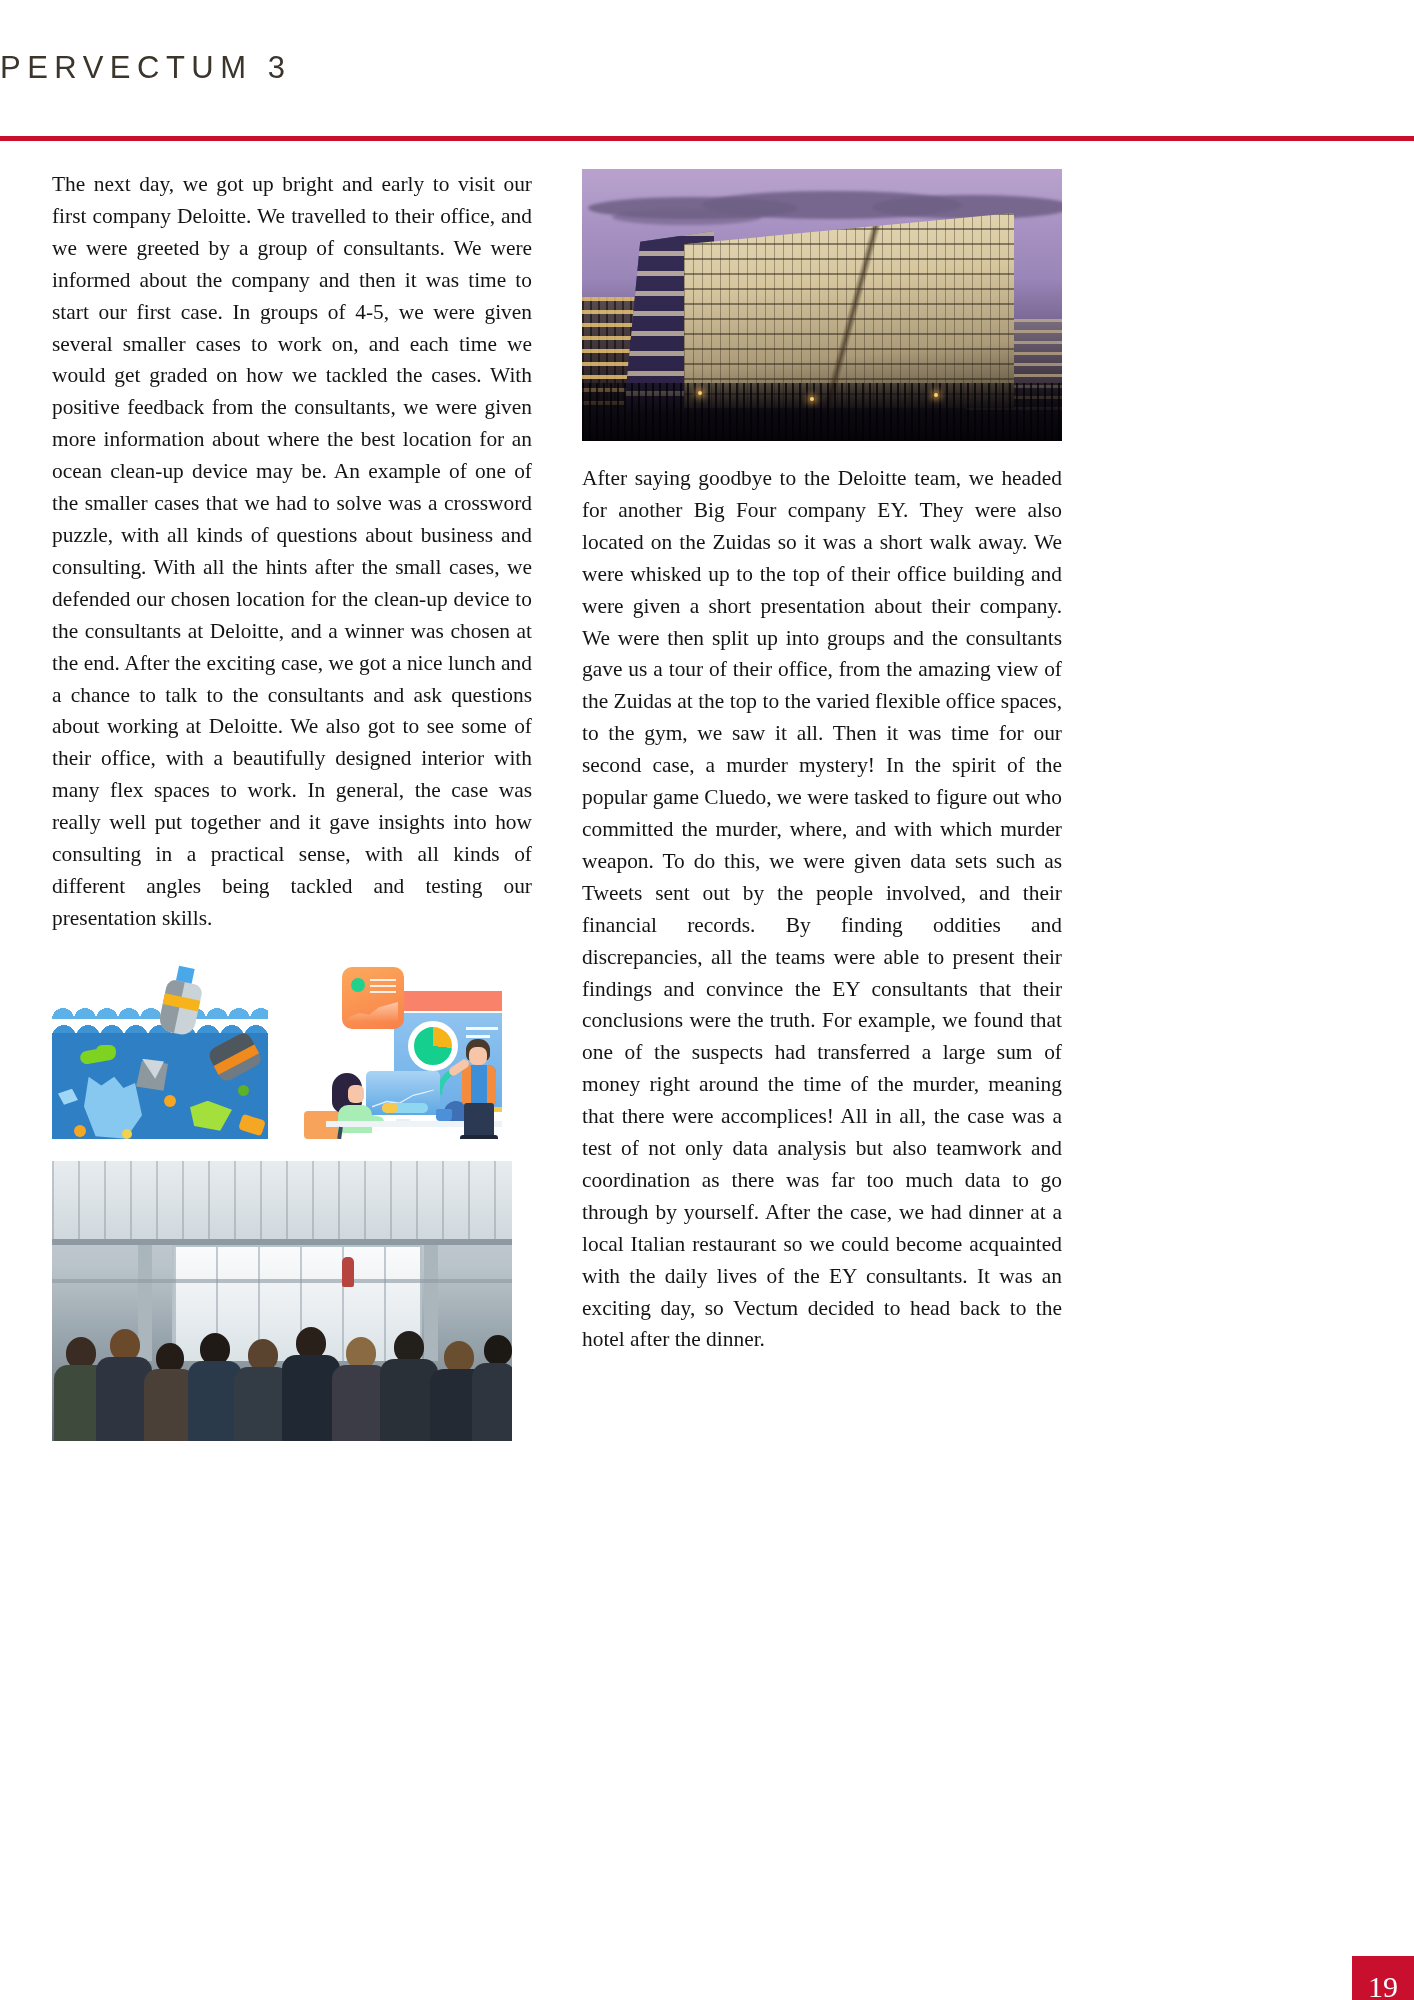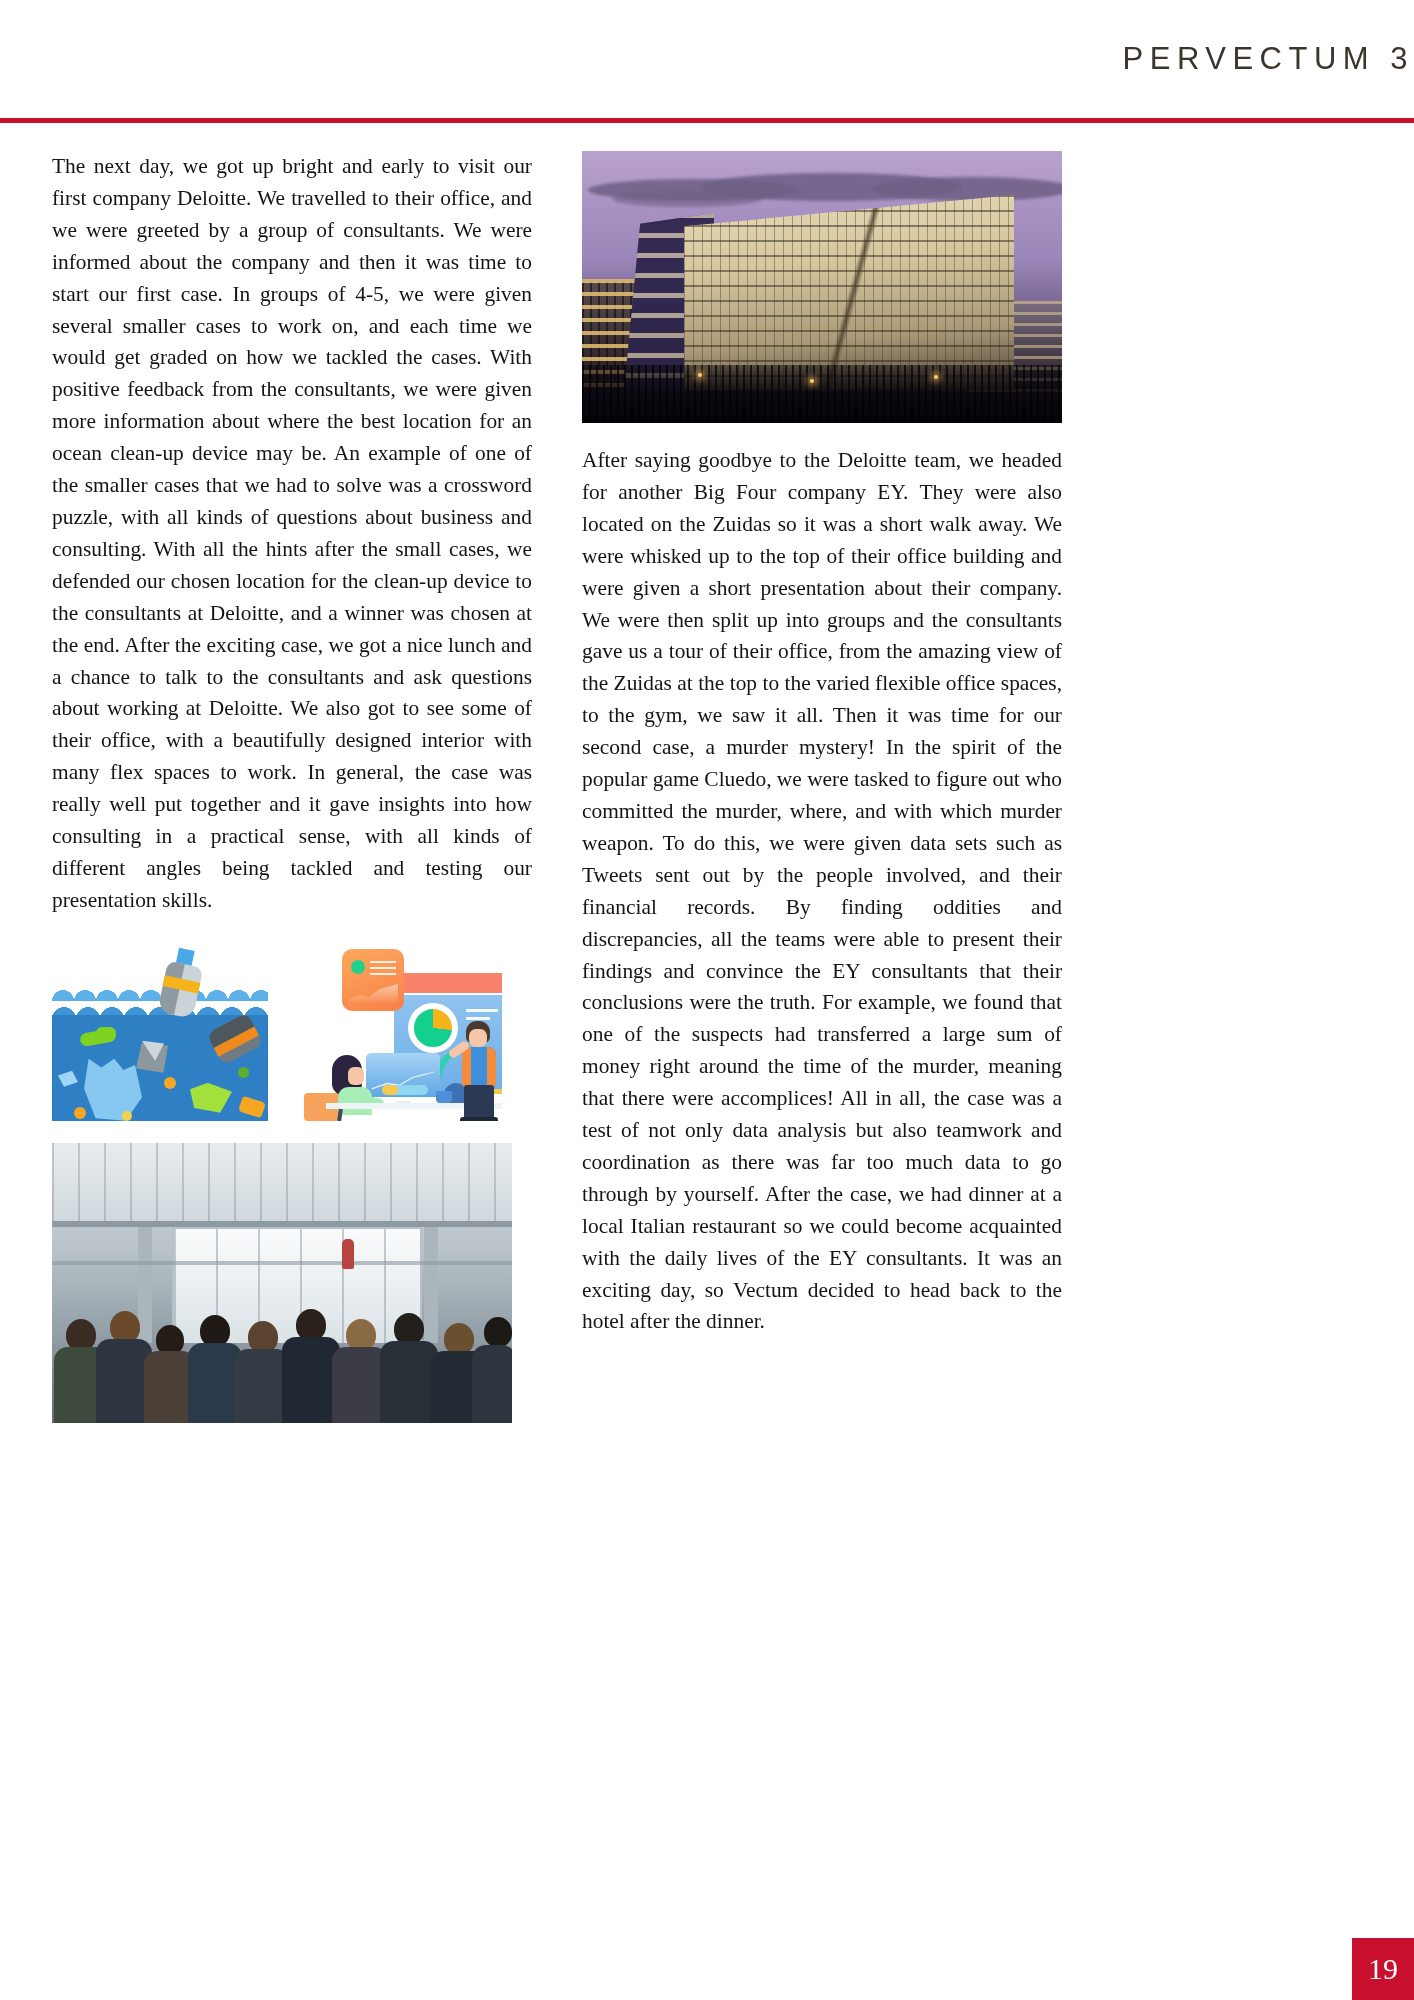--- a/index.html
+++ b/index.html
@@ -7,22 +7,22 @@
   body {
     width: 1414px; height: 2000px;
     font-family: "Liberation Serif", serif;
     color: #111;
     position: relative;
     overflow: hidden;
   }
 
   
   .masthead {
-    height: 118px;
-    display: flex; align-items: center; justify-content: flex-end;
+    height: 136px;
+    display: flex; align-items: center; justify-content: flex-start;
   }
   .masthead-title {
     font-family: "Liberation Sans", sans-serif;
     font-size: 31px;
     letter-spacing: 6.5px;
     color: #3b352c;
     font-weight: 400;
   }
   .rule {
     height: 5px;

